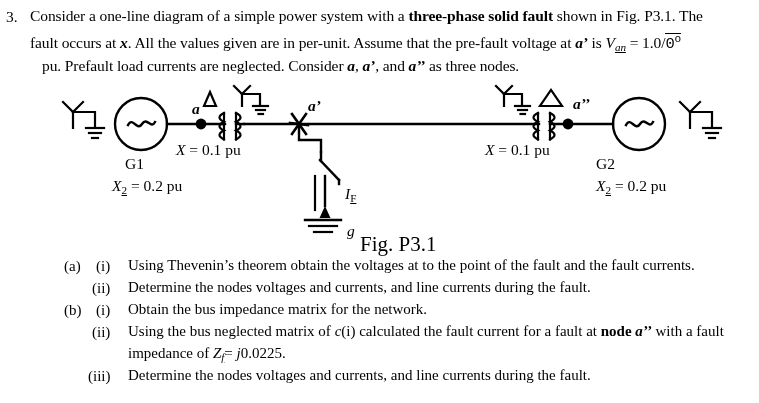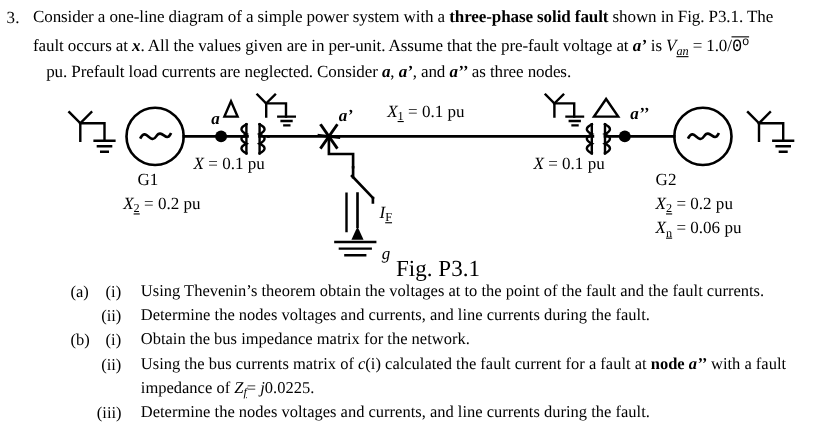--- a/index.html
+++ b/index.html
@@ -259,23 +259,20 @@
   </span>
 
   <span class="dlabel" style="left:176px; top:62px;">
     <i class="var">X</i><span> = 0.1 pu</span>
   </span>
 
   <span class="dlabel" style="left:485px; top:62px;">
     <i class="var">X</i><span> = 0.1 pu</span>
   </span>
 
-  <span class="dlabel" style="left:352px; top:14px;">
-    <i class="var">X</i><span class="sub" style="font-style:normal;">1</span><span> = 0.1 pu</span>
-  </span>
 
   <span class="dlabel" style="left:345px; top:106px;">
     <i class="var">I</i><span class="sub" style="font-style:normal;">F</span>
   </span>
 
   <span class="dlabel" style="left:347px; top:143px;">
     <i class="var">g</i>
   </span>
 
   <span class="dlabel" style="left:125px; top:76px;">G1</span>
@@ -283,43 +280,40 @@
   <span class="dlabel" style="left:112px; top:98px;">
     <i class="var">X</i><span class="sub" style="font-style:normal;">2</span><span> = 0.2 pu</span>
   </span>
 
   <span class="dlabel" style="left:596px; top:76px;">G2</span>
 
   <span class="dlabel" style="left:596px; top:98px;">
     <i class="var">X</i><span class="sub" style="font-style:normal;">2</span><span> = 0.2 pu</span>
   </span>
 
-  <span class="dlabel" style="left:596px; top:120px;">
-    <i class="var">X</i><span class="sub" style="font-style:normal;">n</span><span> = 0.06 pu</span>
-  </span>
 </div>
 
 <div class="figcap">Fig. P3.1</div>
 
 <div class="questions">
 
   <span class="q-marker" style="left:64px; top:0px;">(a)</span>
   <span class="q-marker" style="left:96px; top:0px;">(i)</span>
   <span class="q-row" style="left:128px; top:0px;">Using Thevenin’s theorem obtain the voltages at to the point of the fault and the fault currents.</span>
 
   <span class="q-marker" style="left:92px; top:22px;">(ii)</span>
   <span class="q-row" style="left:128px; top:22px;">Determine the nodes voltages and currents, and line currents during the fault.</span>
 
   <span class="q-marker" style="left:64px; top:44px;">(b)</span>
   <span class="q-marker" style="left:96px; top:44px;">(i)</span>
   <span class="q-row" style="left:128px; top:44px;">Obtain the bus impedance matrix for the network.</span>
 
   <span class="q-marker" style="left:92px; top:66px;">(ii)</span>
   <span class="q-row" style="left:128px; top:66px;">
-    <span>Using the bus currents matrix of </span><i class="var">c</i><span>(i) calculated  the fault current for a fault at </span><span style="font-weight:bold;">node </span><b class="var">a’’</b><span> with a fault</span>
+    <span>Using the bus neglected matrix of </span><i class="var">c</i><span>(i) calculated  the fault current for a fault at </span><span style="font-weight:bold;">node </span><b class="var">a’’</b><span> with a fault</span>
   </span>
 
   <span class="q-row" style="left:128px; top:88px;">
     <span>impedance of </span><i class="var">Z</i><span class="sub">f</span><span>= </span><i class="var">j</i><span>0.0225.</span>
   </span>
 
   <span class="q-marker" style="left:88px; top:110px;">(iii)</span>
   <span class="q-row" style="left:128px; top:110px;">Determine the nodes voltages and currents, and line currents during the fault.</span>
 </div>
 

